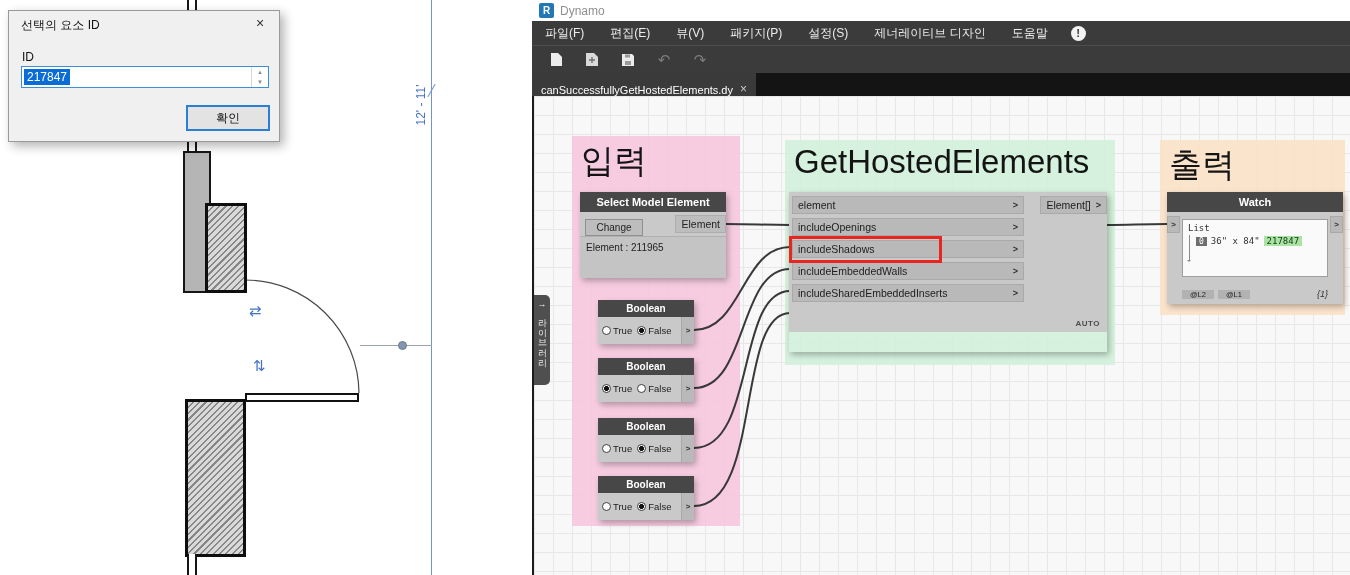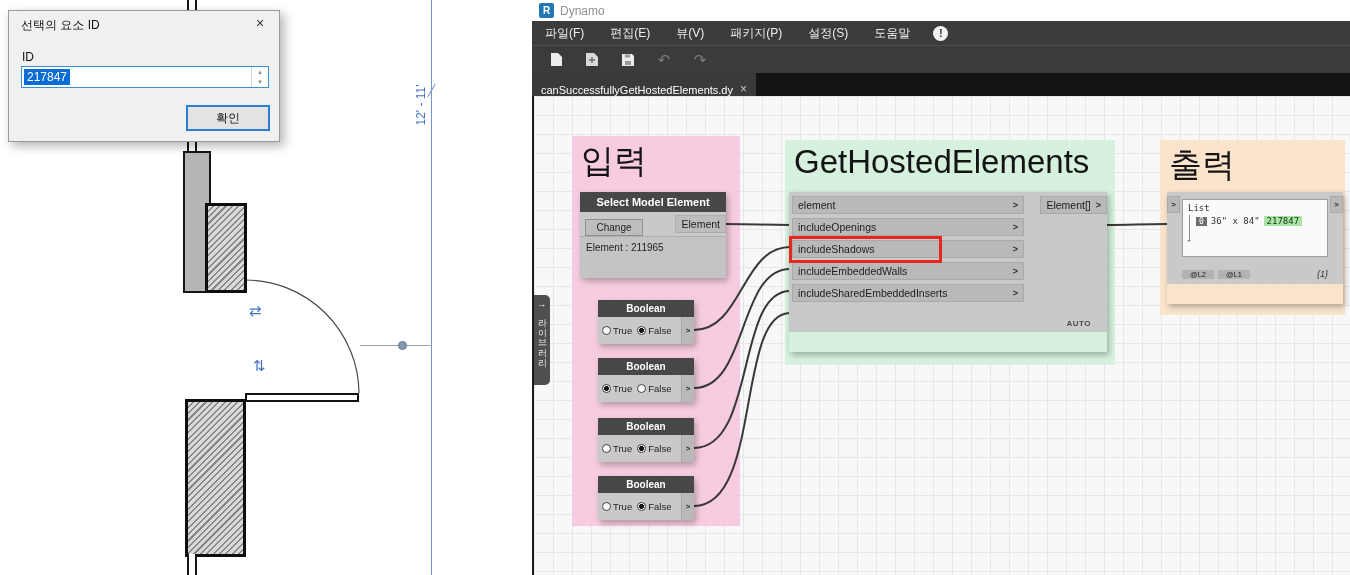--- a/index.html
+++ b/index.html
@@ -80,21 +80,21 @@
   .bool-lbl{font-size:9.5px;color:#1c1c1c;margin-right:3px}
   .bool-out{position:absolute;right:0;top:0;width:13px;height:27px;background:#b9b9b9;border-left:1px solid #a8a8a8;display:flex;align-items:center;justify-content:center;font-size:8px;font-weight:bold;color:#333}
   .b1{left:64px;top:204px}.b2{left:64px;top:262px}.b3{left:64px;top:322px}.b4{left:64px;top:380px}
 
   .ghe{left:255px;top:96px;width:318px;height:160px}
   .ghe-body{position:relative;height:140px;background:#c9c9c9}
   .ghe-in{position:absolute;left:3px;width:232px;height:18px;background:#b9b9b9;border:1px solid #a9a9a9;display:flex;align-items:center;justify-content:space-between;padding:0 5px;font-size:10.5px;color:#1d1d1d}
   .chev{font-size:9px;font-weight:bold;color:#2e2e2e}
   .gi0{top:4px}.gi1{top:26px}.gi2{top:48px}.gi3{top:70px}.gi4{top:92px}
   .ghe-out{position:absolute;right:0;top:4px;height:18px;background:#b9b9b9;border:1px solid #a9a9a9;display:flex;align-items:center;gap:5px;padding:0 5px;font-size:10.5px;color:#1d1d1d}
-  .ghe-auto{position:absolute;right:16px;bottom:4px;font-size:8px;font-weight:bold;color:#4c4c4c;letter-spacing:.5px}
+  .ghe-auto{position:absolute;right:7px;bottom:4px;font-size:8px;font-weight:bold;color:#4c4c4c;letter-spacing:.5px}
   .red-box{position:absolute;left:0;top:44px;width:153px;height:27px;border:3px solid #e6261f}
 
   .watch{left:633px;top:96px;width:176px;height:112px}
   .watch-body{position:relative;height:92px;background:#c9c9c9}
   .port-tab{position:absolute;top:4px;width:13px;height:17px;background:#b9b9b9;border:1px solid #a9a9a9;font-size:8px;font-weight:bold;color:#333;display:flex;align-items:center;justify-content:center}
   .watch-in{left:0}.watch-outp{right:0}
   .watch-panel{position:absolute;left:15px;right:15px;top:7px;height:58px;background:#fafafa;border:1px solid #9e9e9e;font-family:"DejaVu Sans Mono",monospace;font-size:9px;color:#333;padding:3px 5px}
   .tree-line{position:absolute;left:6px;top:15px;width:1px;height:26px;background:#8b8b8b}
   .tree-line:after{content:"";position:absolute;left:-2px;bottom:-3px;border:2.5px solid transparent;border-top-color:#8b8b8b}
   .watch-row{display:flex;align-items:center;gap:4px;margin-left:8px;margin-top:3px}
@@ -152,20 +152,21 @@
       <span class="dyn-logo">R</span>
       <span class="dyn-appname">Dynamo</span>
     </div>
 
     <nav class="dyn-menu">
       <span class="mi">파일(F)</span>
       <span class="mi">편집(E)</span>
       <span class="mi">뷰(V)</span>
       <span class="mi">패키지(P)</span>
       <span class="mi">설정(S)</span>
+      <span class="mi">제너레이티브 디자인</span>
       <span class="mi">도움말</span>
       <span class="notif">!</span>
     </nav>
 
     <div class="dyn-toolbar">
       <span class="tb-icon">
         <svg width="13" height="15">
             <path d="M1 1 h7 l4 4 v9 h-11 z" fill="#ececec"></path>
           </svg>
       </span>
@@ -291,20 +292,21 @@
           <div class="ghe-out">
             <span>Element[]</span>
             <span class="chev">&gt;</span>
           </div>
           <div class="ghe-auto">AUTO</div>
           <div class="red-box"></div>
         </div>
       </div>
 
       <div class="node watch">
+        <div class="node-header">Watch</div>
         <div class="watch-body">
           <span class="port-tab watch-in">&gt;</span>
           <span class="port-tab watch-outp">&gt;</span>
           <div class="watch-panel">
             <div>List</div>
             <div class="tree-line"></div>
             <div class="watch-row">
               <span class="idx-badge">0</span>
               <span>36" x 84"</span>
               <span class="val-chip">217847</span>

